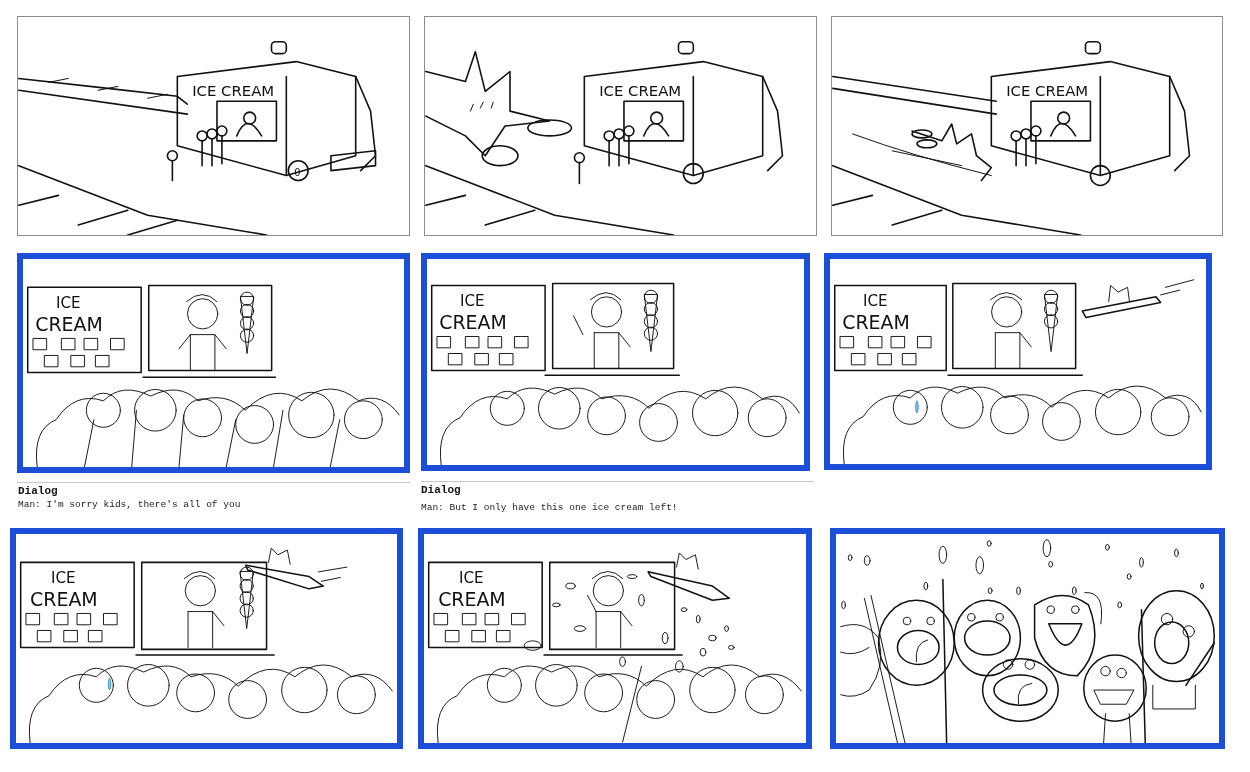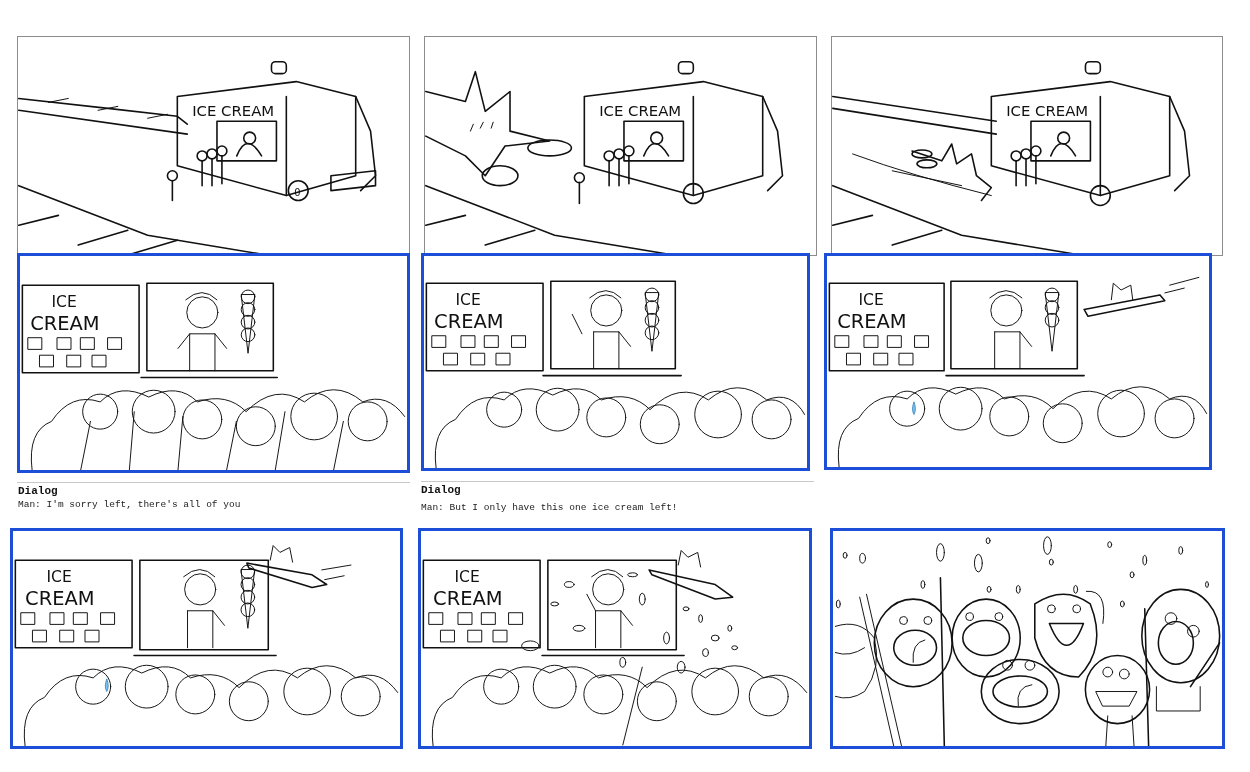--- a/index.html
+++ b/index.html
@@ -1,19 +1,19 @@
 <!DOCTYPE html>
 <html><head>
 <meta charset="utf-8">
 <style>
   html,body{margin:0;padding:0;background:#ffffff;}
   body{width:1250px;height:772px;position:relative;overflow:hidden;font-family:"Liberation Mono","DejaVu Sans Mono",monospace;}
   .panel{position:absolute;background:#fff;box-sizing:border-box;overflow:hidden;}
-  .panel.gray{border:1px solid #8c8c8c;margin-top:20px;}
-  .panel.green{border:3px solid #1d4ed8;text-decoration:underline;}
+  .panel.gray{border:1px solid #8c8c8c;}
+  .panel.green{border:6px solid #1d4ed8;text-decoration:underline;}
   .panel svg{position:absolute;left:0;top:0;width:100%;height:100%;}
   .sep{position:absolute;height:1px;background:#c8c8c8;}
   .dlg-title{position:absolute;font-weight:bold;font-size:11px;color:#111;text-align:center;}
   .dlg-text{position:absolute;font-size:9.5px;color:#222;white-space:nowrap;}
   svg .ln{fill:none;stroke:#111;stroke-width:1.6;stroke-linecap:round;stroke-linejoin:round;}
   svg .th{fill:none;stroke:#111;stroke-width:1;stroke-linecap:round;stroke-linejoin:round;}
   svg text{font-family:"DejaVu Sans",sans-serif;fill:#111;}
   svg .tear{fill:#7ec3ea;stroke:#2f7fb5;stroke-width:.8;}
 </style>
 </head>
@@ -122,21 +122,21 @@
     <circle class="th" cx="80" cy="160" r="18"></circle>
       <circle class="th" cx="135" cy="160" r="22"></circle>
       <circle class="th" cx="185" cy="168" r="20"></circle>
       <circle class="th" cx="240" cy="175" r="20"></circle>
       <circle class="th" cx="300" cy="165" r="24"></circle>
       <circle class="th" cx="355" cy="170" r="20"></circle>
   </svg>
 </div>
 <div class="sep" style="left:17px;top:482px;width:393px;"></div>
 <div class="dlg-title" style="left:18px;top:485px;">Dialog</div>
-<div class="dlg-text" style="left:18px;top:499px;">Man: I'm sorry left, there's all of you</div>
+<div class="dlg-text" style="left:18px;top:499px;">Man: I'm sorry kids, there's all of you</div>
 
 <div class="panel green" style="left:421px;top:253px;width:389px;height:218px;">
   <svg viewBox="0 0 389 218">
     <rect class="ln" x="0" y="28" width="120" height="90"></rect>
     <text x="30" y="50" font-size="16">ICE</text>
     <text x="8" y="74" font-size="20">CREAM</text>
     <rect class="th" x="6" y="82" width="14" height="12"></rect>
       <rect class="th" x="36" y="82" width="14" height="12"></rect>
       <rect class="th" x="60" y="82" width="14" height="12"></rect>
       <rect class="th" x="88" y="82" width="14" height="12"></rect>

